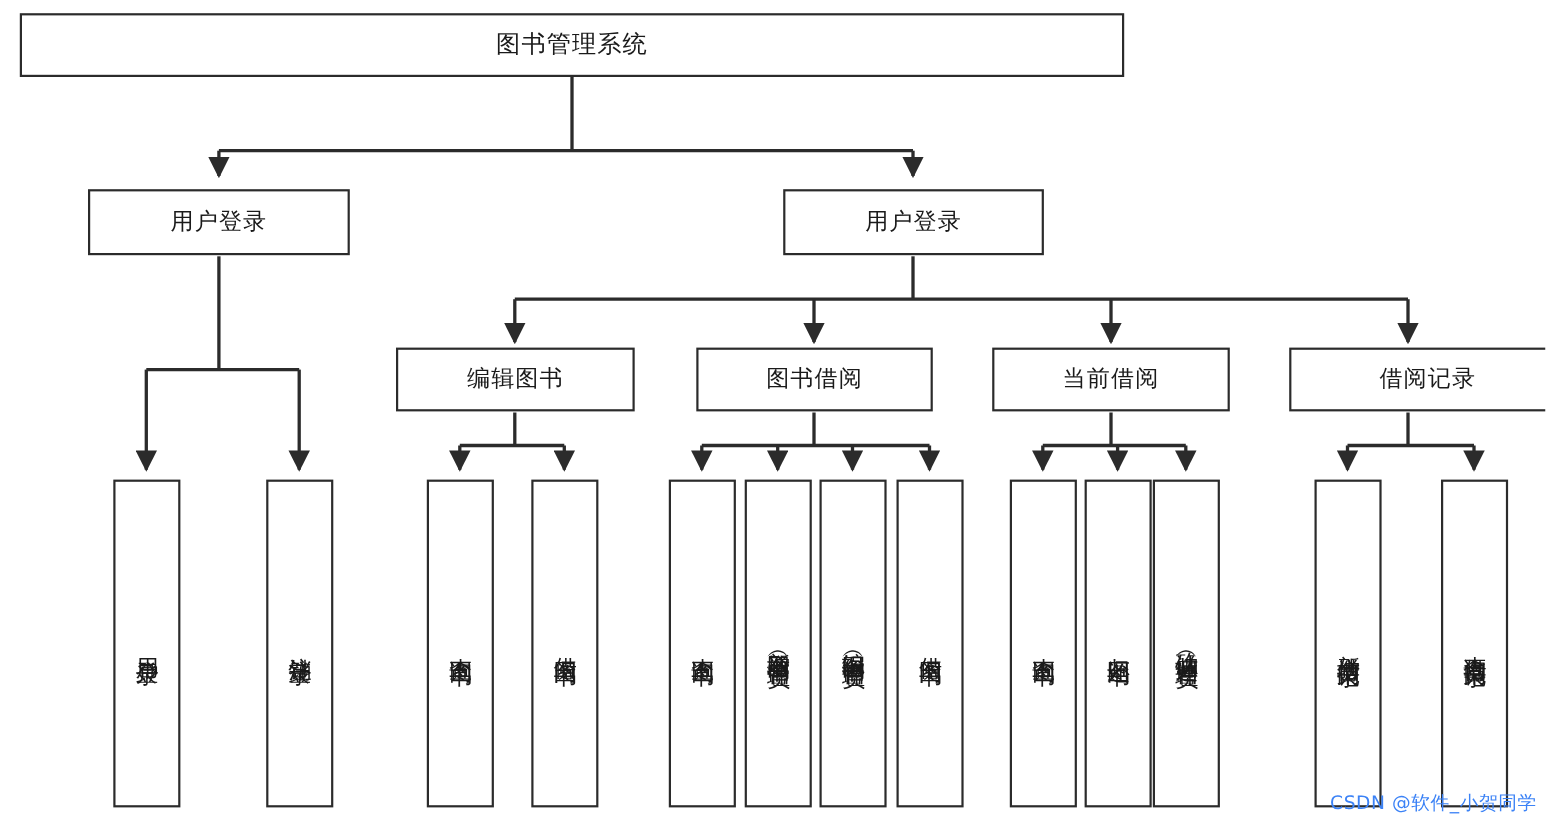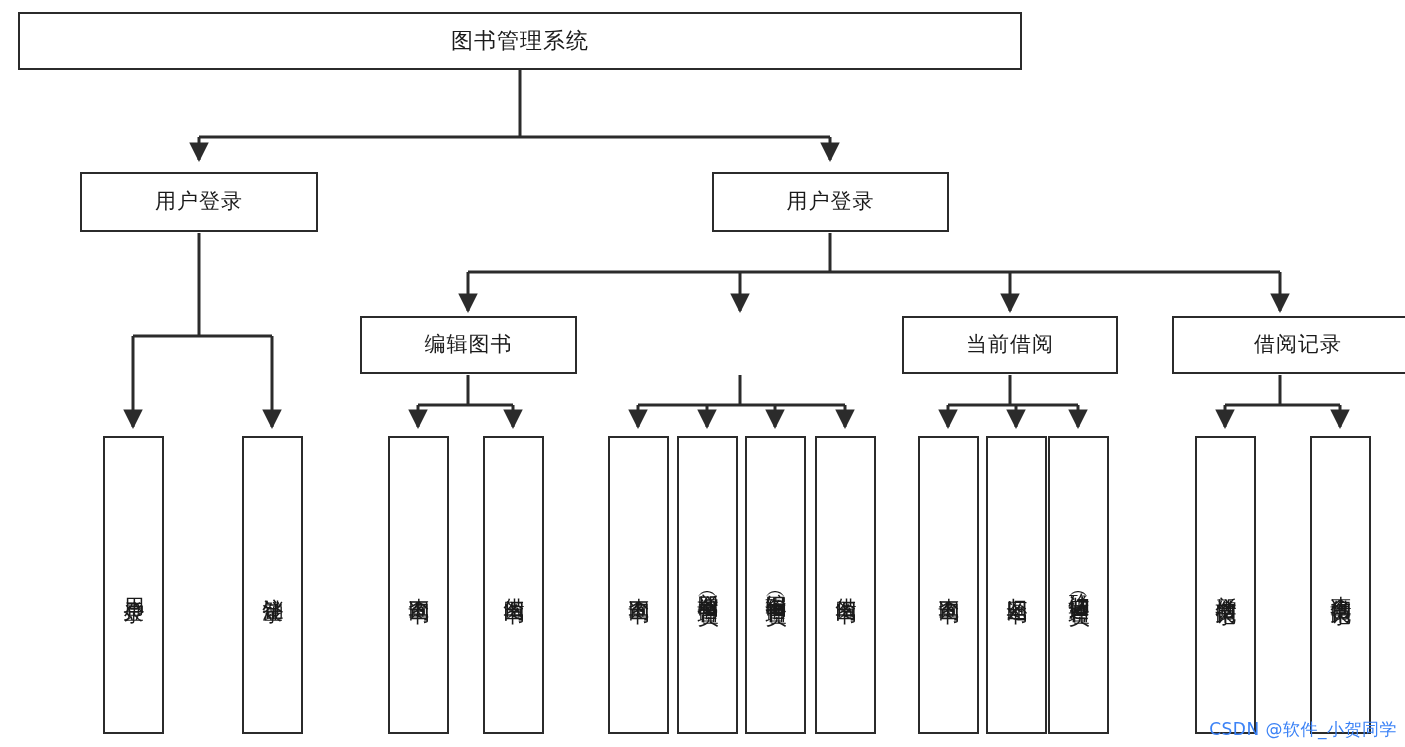--- a/index.html
+++ b/index.html
@@ -136,20 +136,23 @@
   </div>
 
   <div class="node horiz" style="left:712px; top:172px; width:237px; height:60px;">
     <span>用户登录</span>
   </div>
 
   <div class="node horiz" style="left:360px; top:316px; width:217px; height:58px;">
     <span>编辑图书</span>
   </div>
 
+  <div class="node horiz" style="left:633px; top:316px; width:215px; height:58px;">
+    <span>图书借阅</span>
+  </div>
 
   <div class="node horiz" style="left:902px; top:316px; width:216px; height:58px;">
     <span>当前借阅</span>
   </div>
 
   <div class="node horiz" style="left:1172px; top:316px; width:252px; height:58px;">
     <span>借阅记录</span>
   </div>
 
   <div class="node leaf" style="left:103px; top:436px; width:61px; height:298px;">

